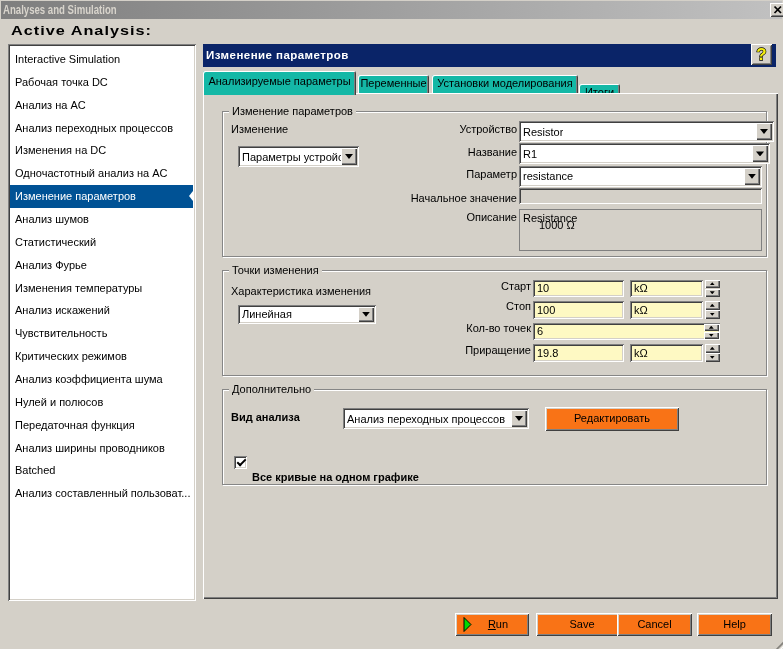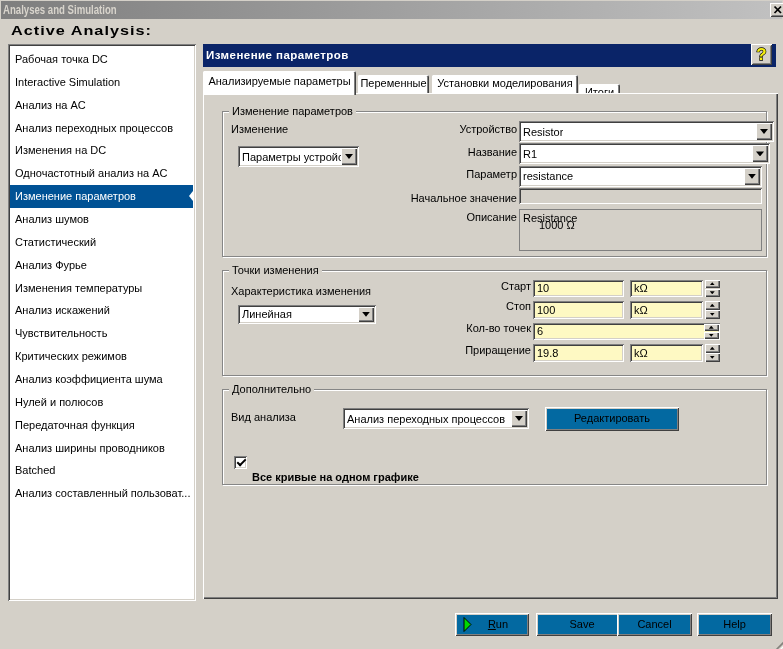--- a/index.html
+++ b/index.html
@@ -23,21 +23,21 @@
   #listinner{position:absolute;left:2px;top:2px;right:3px;bottom:2px;overflow:hidden;}
   .li{position:relative;height:22.87px;line-height:22.87px;padding-left:5px;white-space:nowrap;}
   .li.sel{background:#005295;color:#fff;}
   .li.sel .tri{position:absolute;right:0;top:50%;margin-top:-5.8px;width:0;height:0;
     border-right:4.8px solid #fff;border-top:5.8px solid transparent;border-bottom:5.8px solid transparent;}
   
   #bluebar{left:203px;top:44px;width:573px;height:23px;background:#0a2468;}
   #bluetitle{left:3px;top:5px;color:#fff;font-weight:bold;font-size:11.5px;letter-spacing:0.45px;white-space:nowrap;}
   #helpbtn{left:548px;top:0px;width:21px;height:21px;text-align:center;}
   
-  .tab{background:#ffffff;border-top-left-radius:2px;border-top-right-radius:2px;
+  .tab{background:#14b8a6;border-top-left-radius:2px;border-top-right-radius:2px;
     box-shadow:inset 1px 1px 0 #ffffff, inset -1px 0 0 #404040, inset -2px 0 0 #808080;
     text-align:center;}
   #tab1{left:203px;top:71px;width:153px;height:24px;line-height:21px;z-index:5;}
   #tab2{left:358px;top:75px;width:71px;height:18px;line-height:17px;}
   #tab3{left:432px;top:75px;width:146px;height:18px;line-height:17px;}
   #tab4{left:579px;top:75px;width:41px;height:18px;line-height:17px;margin-top:9px;}
   #pane{left:203px;top:93px;width:575px;height:506px;background:#d4d0c8;
     box-shadow:inset 1px 1px 0 #ffffff, inset -1px -1px 0 #404040, inset -2px -2px 0 #808080;}
   
   .group{border:1px solid #868686;box-shadow:1px 1px 0 #fff, inset 1px 1px 0 #fff;}
@@ -64,21 +64,21 @@
   .spin{width:15.5px;height:17.5px;}
   .spin .up,.spin .dn{position:absolute;left:0;right:0;height:8.5px;background:#d4d0c8;
     box-shadow:inset 1px 1px 0 #ffffff, inset -1px -1px 0 #404040, inset -2px -2px 0 #808080;}
   .spin .up{top:0;}
   .spin .dn{bottom:0;}
   .spin .up i{position:absolute;left:50%;top:50%;margin:-1.5px 0 0 -2.5px;width:5px;height:3px;
     background:#000;clip-path:polygon(50% 0,100% 100%,0 100%);}
   .spin .dn i{position:absolute;left:50%;top:50%;margin:-1.5px 0 0 -2.5px;width:5px;height:3px;
     background:#000;clip-path:polygon(0 0,100% 0,50% 100%);}
   
-  .btn{background:#0369a1;text-align:center;
+  .btn{background:#f97316;text-align:center;
     box-shadow:inset 1px 1px 0 #ffffff, inset -1px -1px 0 #404040, inset 2px 2px 0 #d4d0c8, inset -2px -2px 0 #808080;}
   
   #chk{left:234px;top:455.5px;width:13px;height:13px;background:#fff;
     box-shadow:inset 1px 1px 0 #808080, inset -1px -1px 0 #ffffff, inset 2px 2px 0 #404040, inset -2px -2px 0 #d4d0c8;}
   #chk i{position:absolute;left:3px;top:3px;width:7px;height:3px;
     border-left:2px solid #000;border-bottom:2px solid #000;transform:rotate(-45deg);transform-origin:center;}
 </style>
 </head>
 <body>
   <div class="abs" id="titlebar"></div>
@@ -87,22 +87,22 @@
     <svg width="16" height="14" style="position:absolute;left:0;top:0">
       <path d="M4.5 3.5 L11 10" stroke="#000" stroke-width="1.7"></path>
       <path d="M11 3.5 L4.5 10" stroke="#000" stroke-width="1.7"></path>
     </svg>
   </div>
   <div class="abs" id="activelbl">Active Analysis:</div>
 
   <div class="abs" id="listbox">
     <div id="listinner">
       <div style="height:2px"></div>
+      <div class="li">Interactive Simulation</div>
       <div class="li">Рабочая точка DC</div>
-      <div class="li">Interactive Simulation</div>
       <div class="li">Анализ на AC</div>
       <div class="li">Анализ переходных процессов</div>
       <div class="li">Изменения на DC</div>
       <div class="li">Одночастотный анализ на AC</div>
       <div class="li sel">Изменение параметров<span class="tri"></span></div>
       <div class="li">Анализ шумов</div>
       <div class="li">Статистический</div>
       <div class="li">Анализ Фурье</div>
       <div class="li">Изменения температуры</div>
       <div class="li">Анализ искажений</div>
@@ -233,21 +233,21 @@
     <span class="up">
       <i></i>
     </span>
     <span class="dn">
       <i></i>
     </span>
   </div>
 
   <div class="abs group" style="left:222px;top:389px;width:543px;height:94px;"></div>
   <div class="abs glabel" style="left:229px;top:383px;">Дополнительно</div>
-  <div class="abs lbl" style="left:231px;top:411px;">Вид анализа</div>
+  <div class="abs lbl" style="left:231px;top:411px;font-weight:bold;">Вид анализа</div>
   <div class="abs combo" style="left:343px;top:408px;width:186px;height:21px;">
     <span class="txt">Анализ переходных процессов</span>
     <span class="drop">
       <i></i>
     </span>
   </div>
   <div class="abs btn" style="left:545px;top:407px;width:134px;height:23.5px;line-height:23px;">Редактировать</div>
   <div class="abs" id="chk">
     <i></i>
   </div>

